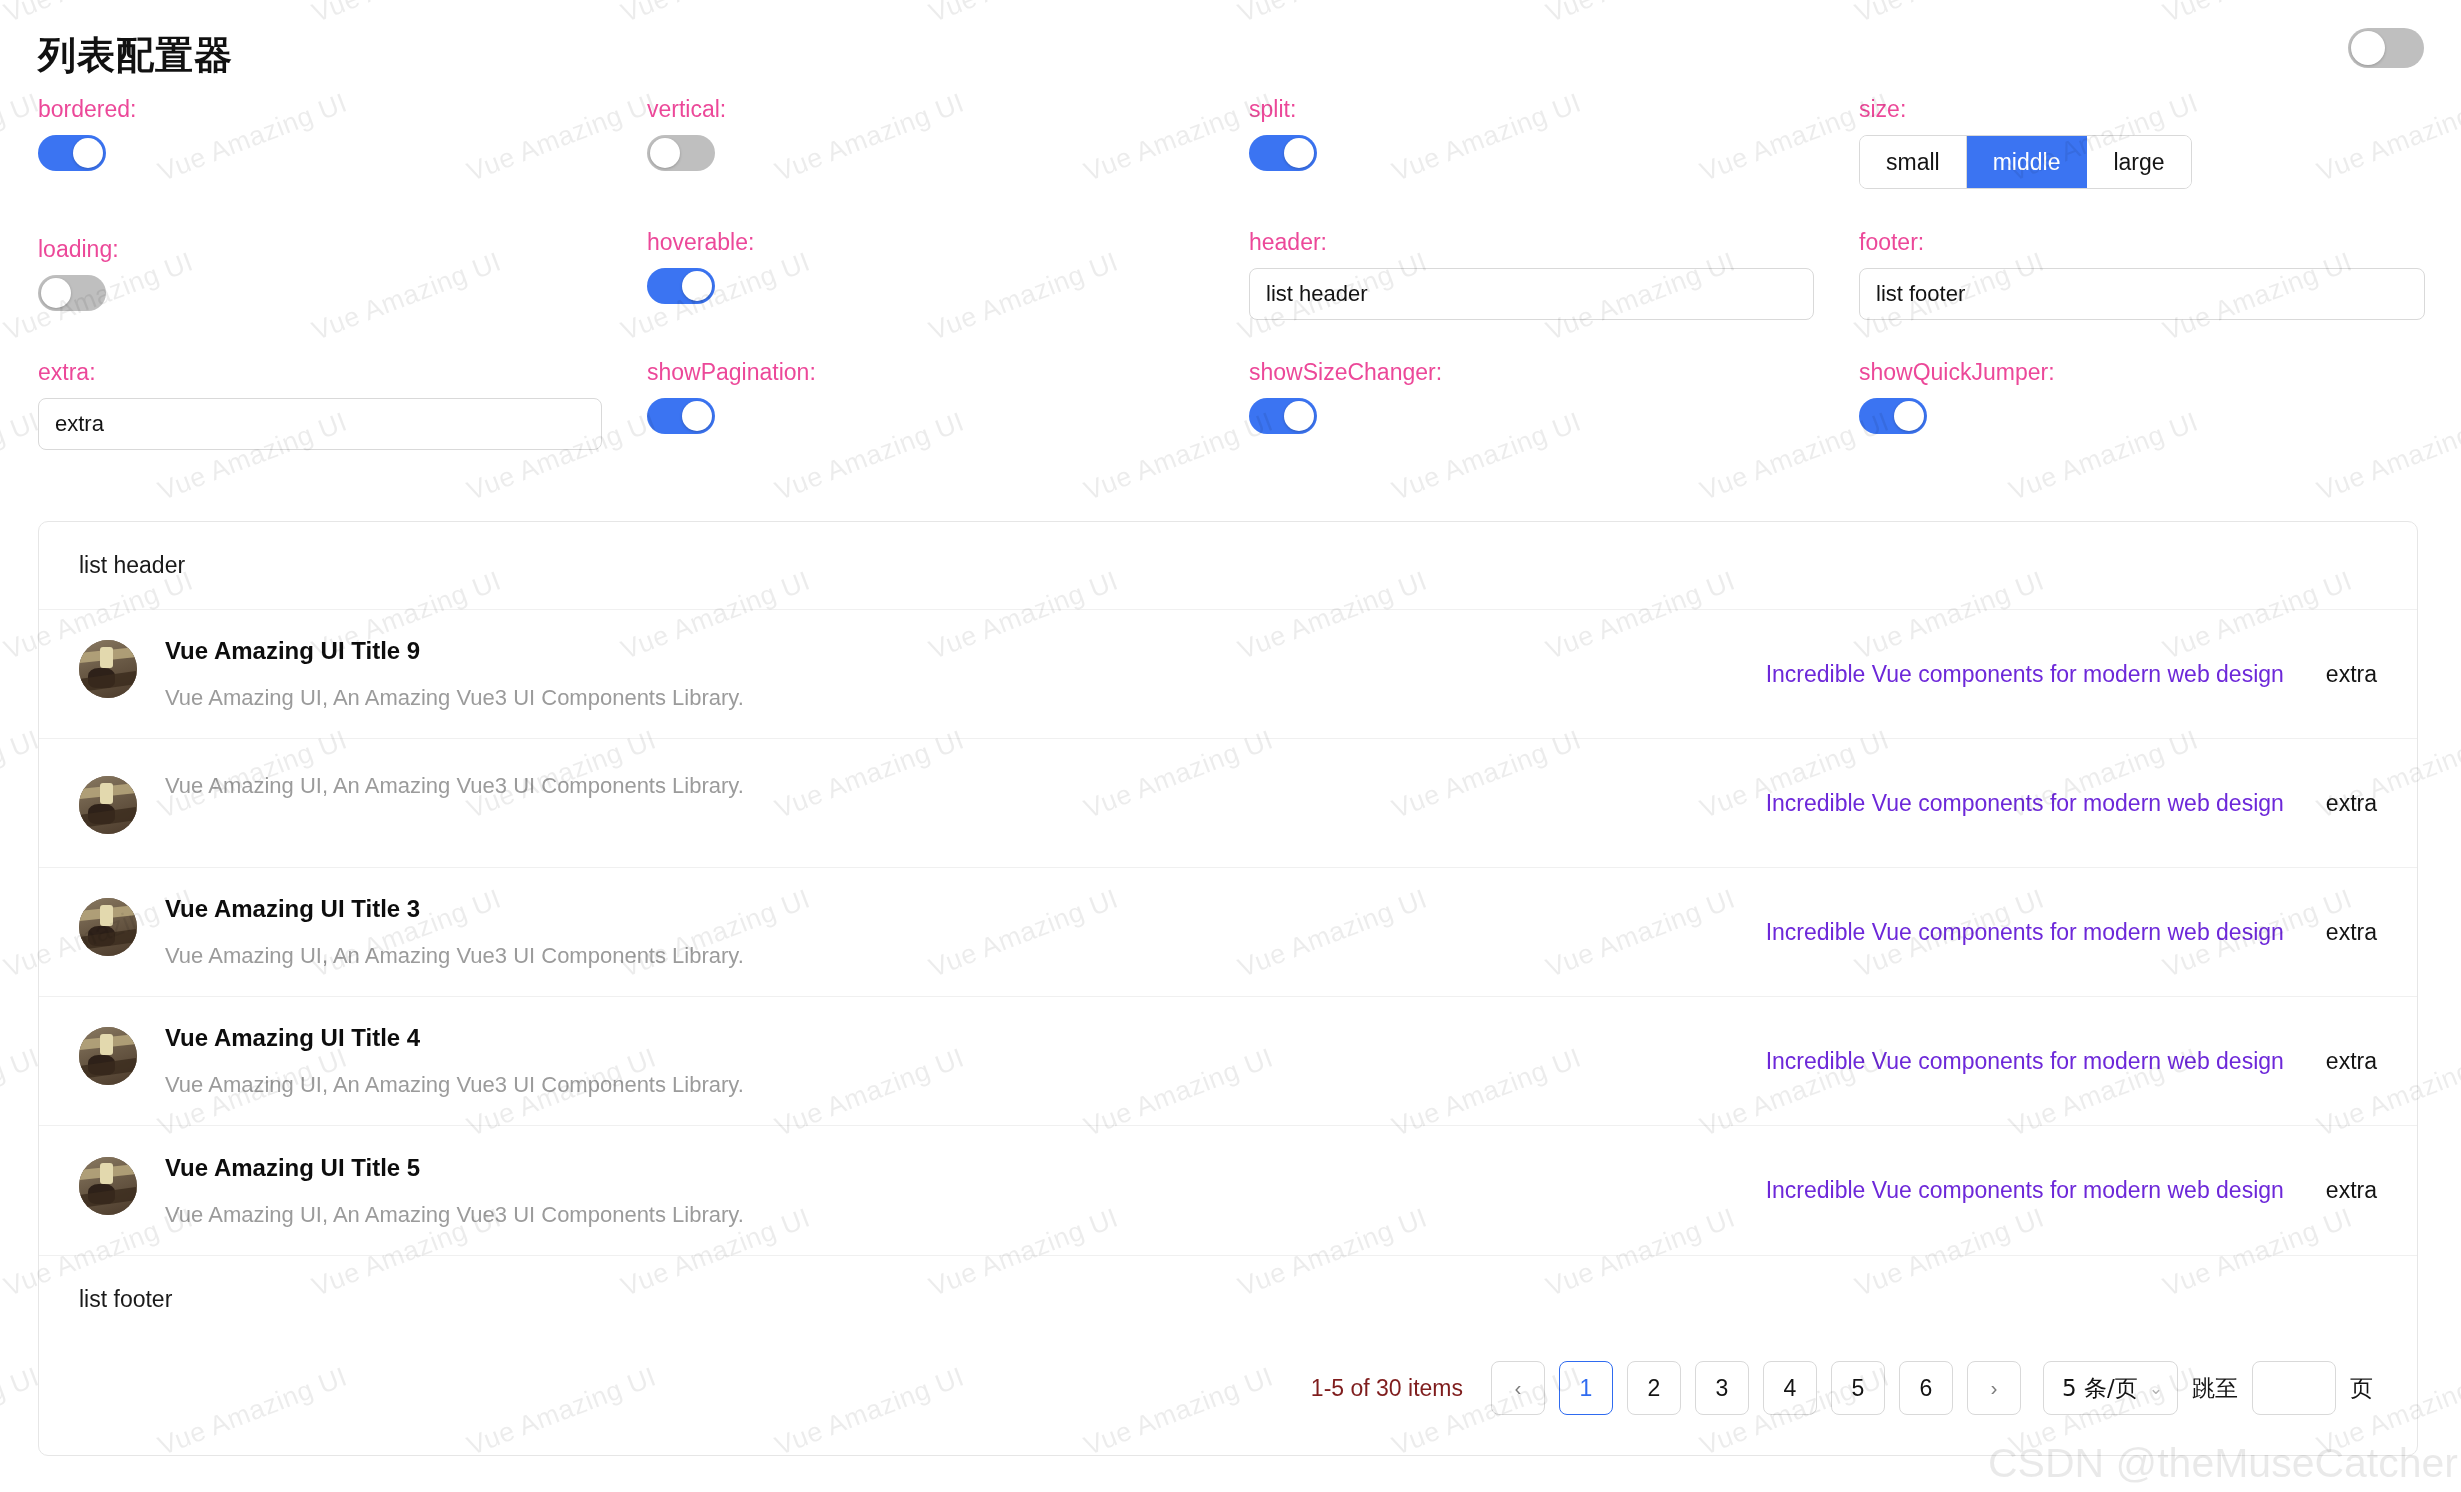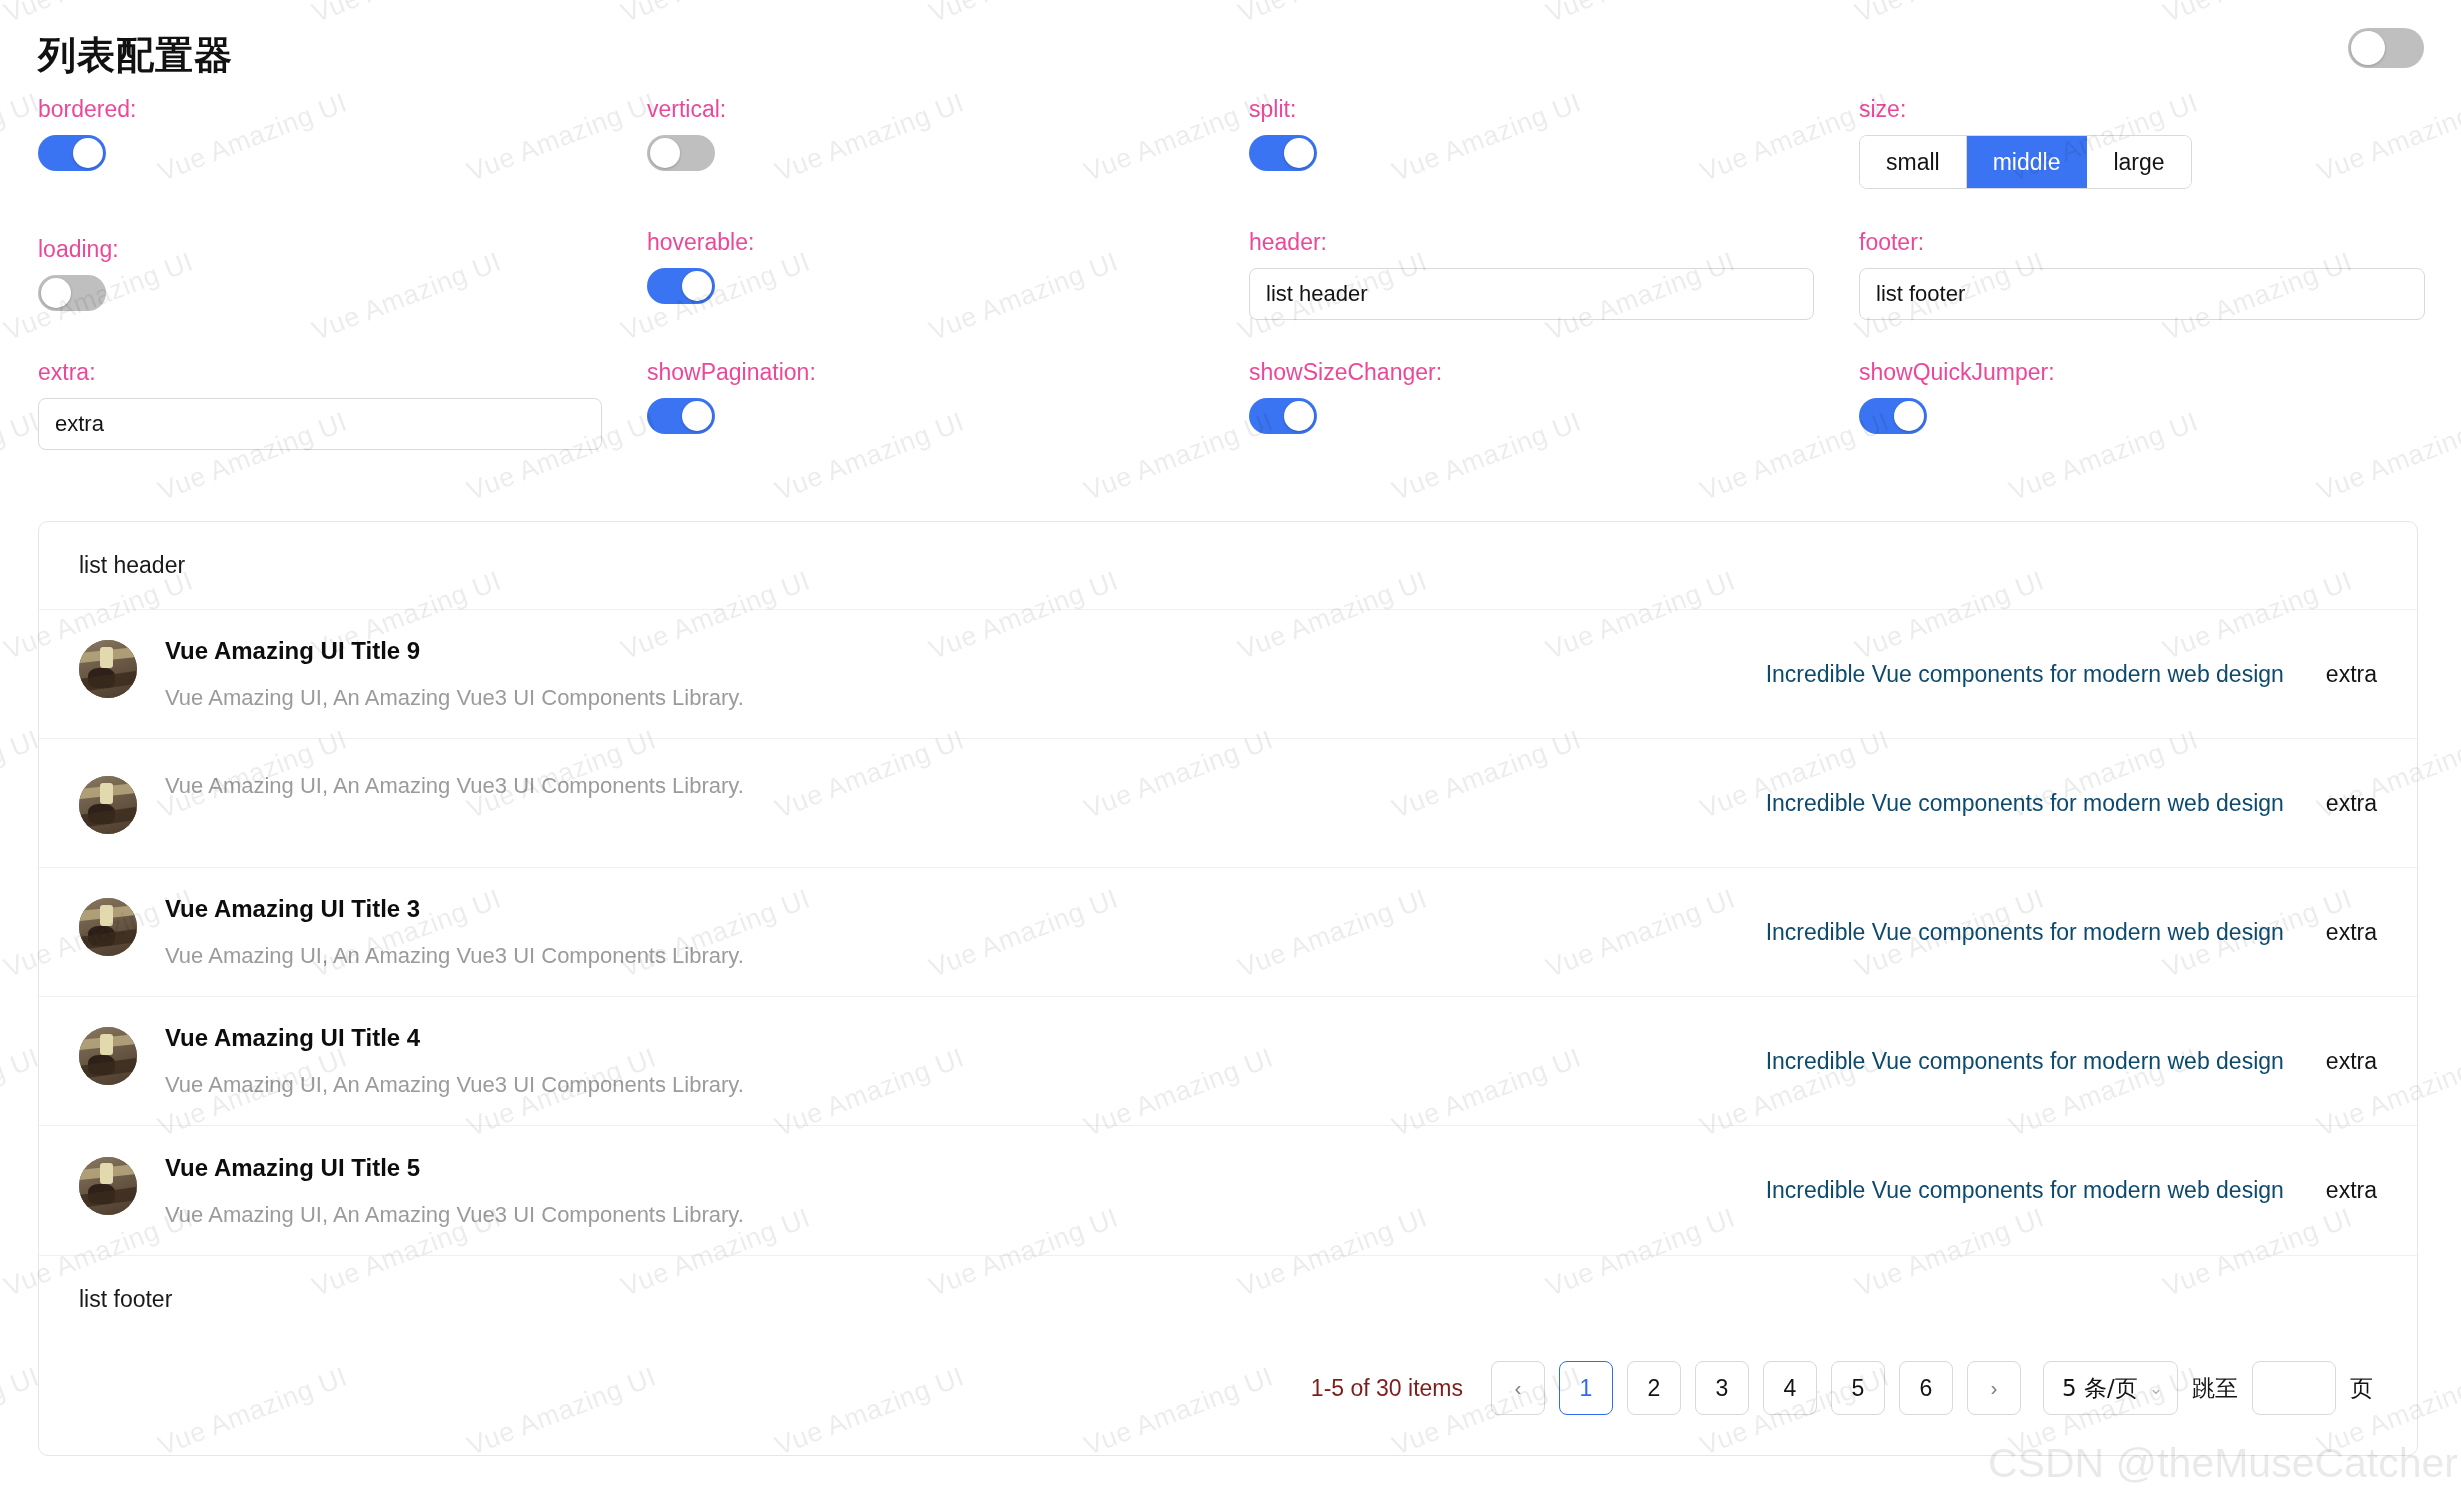--- a/index.html
+++ b/index.html
@@ -190,21 +190,21 @@
     font-family: "Liberation Sans", sans-serif;
   }
   .item-desc {
     font-size: 22px;
     color: #9b9b9b;
     line-height: 28px;
     font-family: "Liberation Sans", sans-serif;
   }
   .item-content {
     font-size: 23px;
-    color: #0c4a6e;
+    color: #6d28d9;
     white-space: nowrap;
     margin-right: 42px;
     font-family: "Liberation Sans", sans-serif;
   }
   .item-extra {
     font-size: 23px;
     color: #141414;
     white-space: nowrap;
     font-family: "Liberation Sans", sans-serif;
   }

